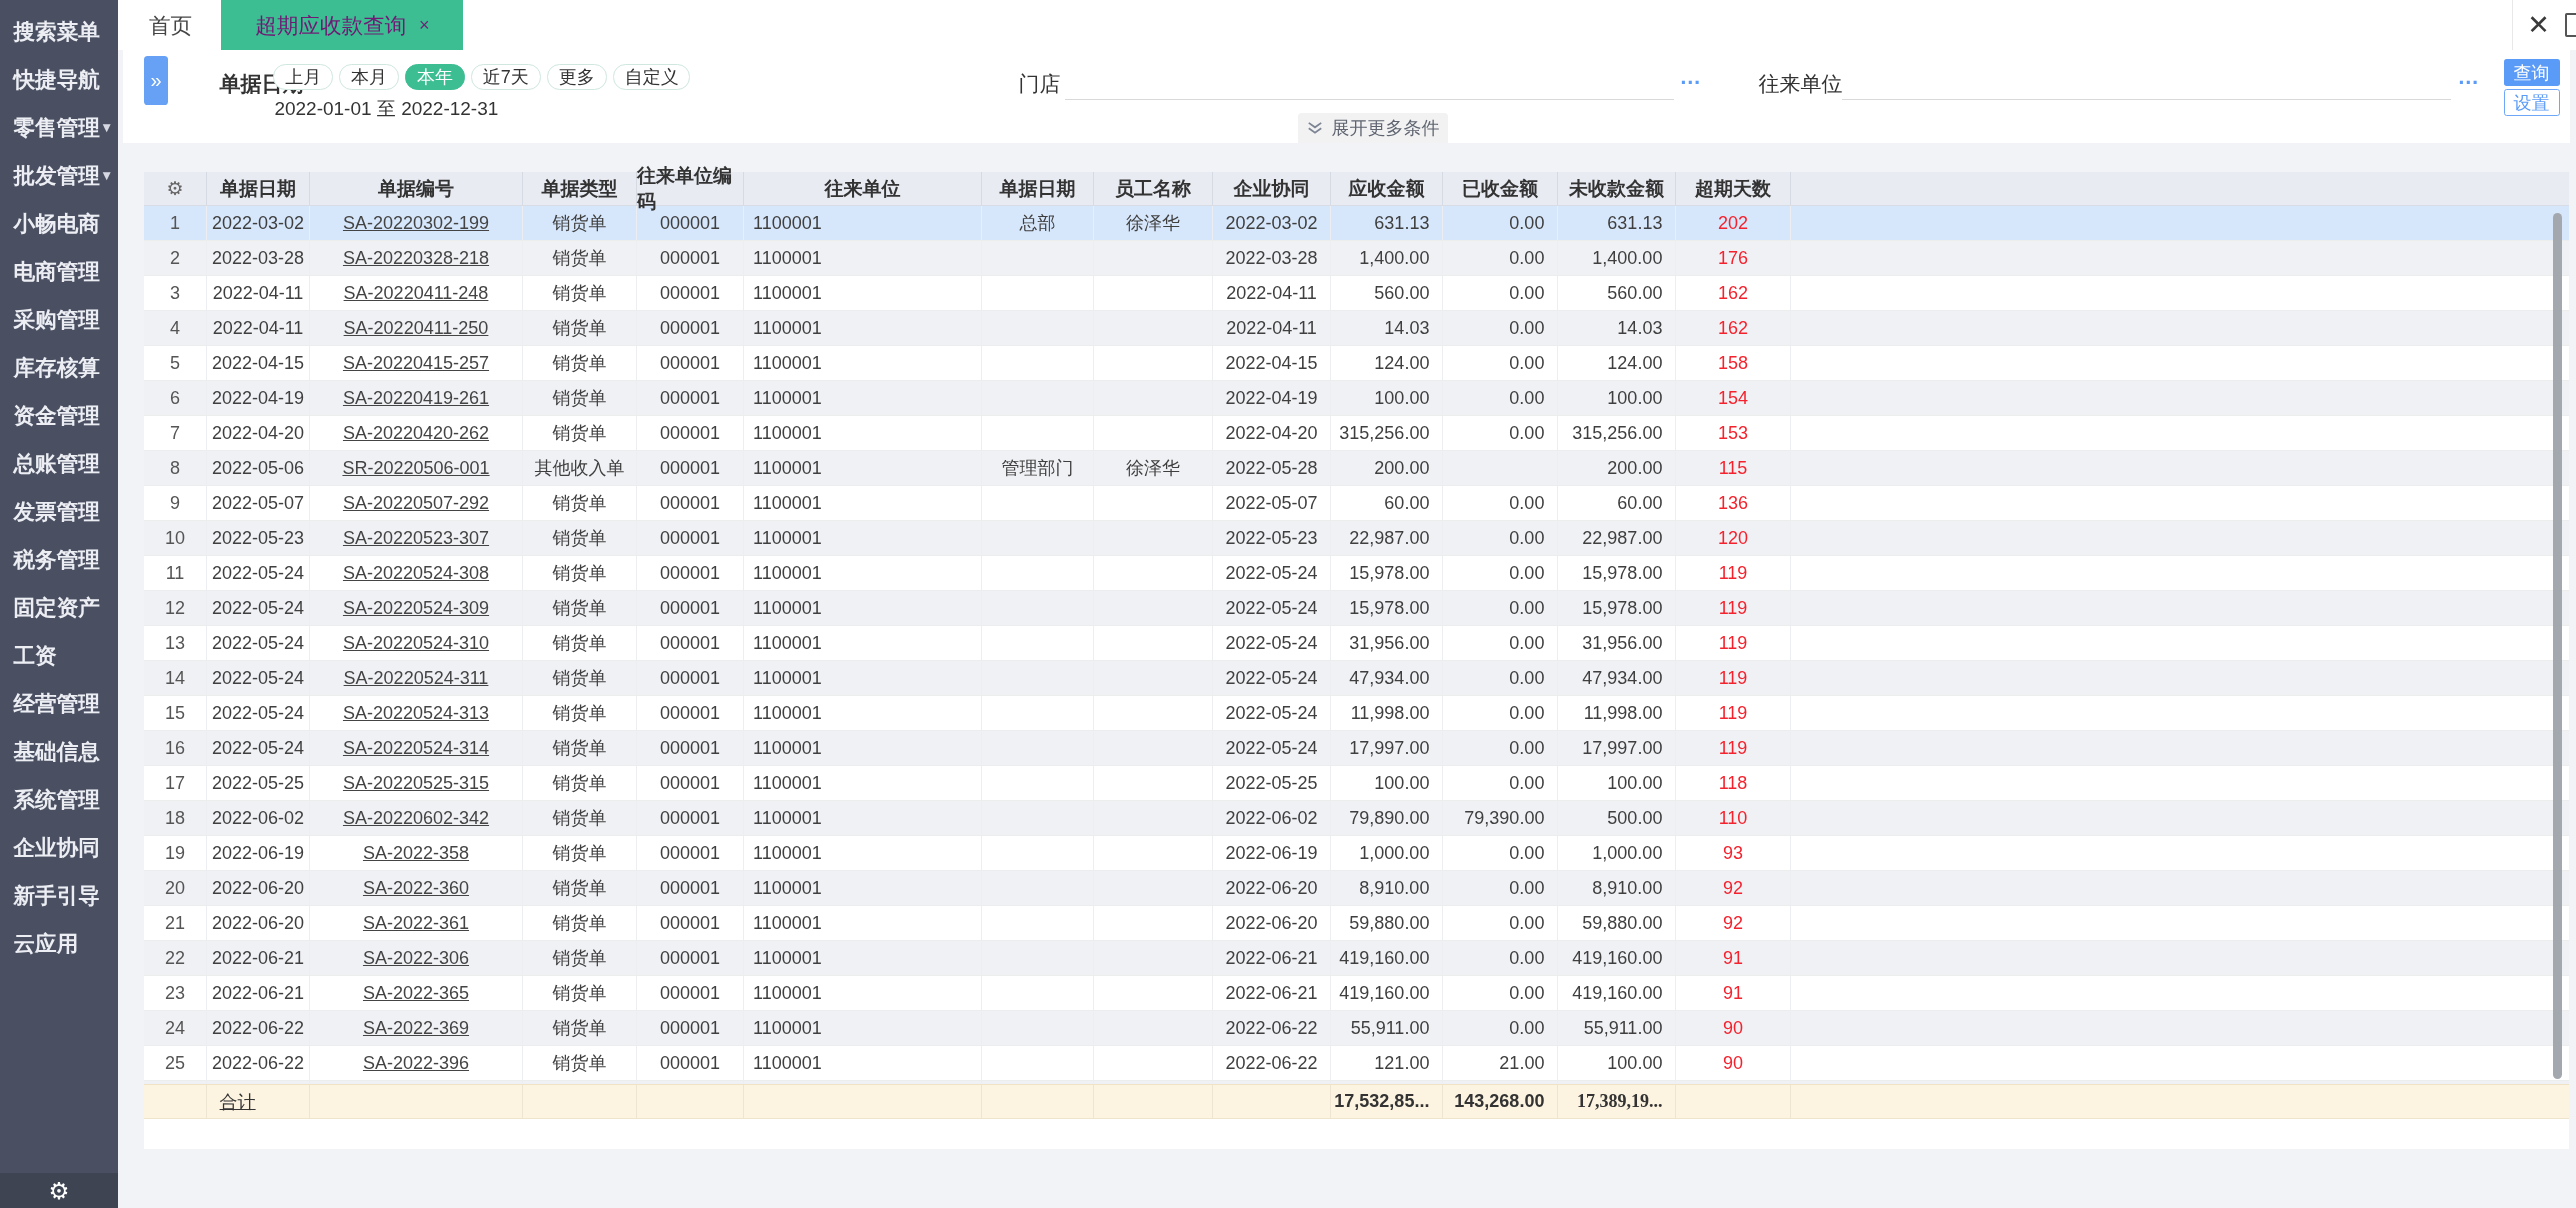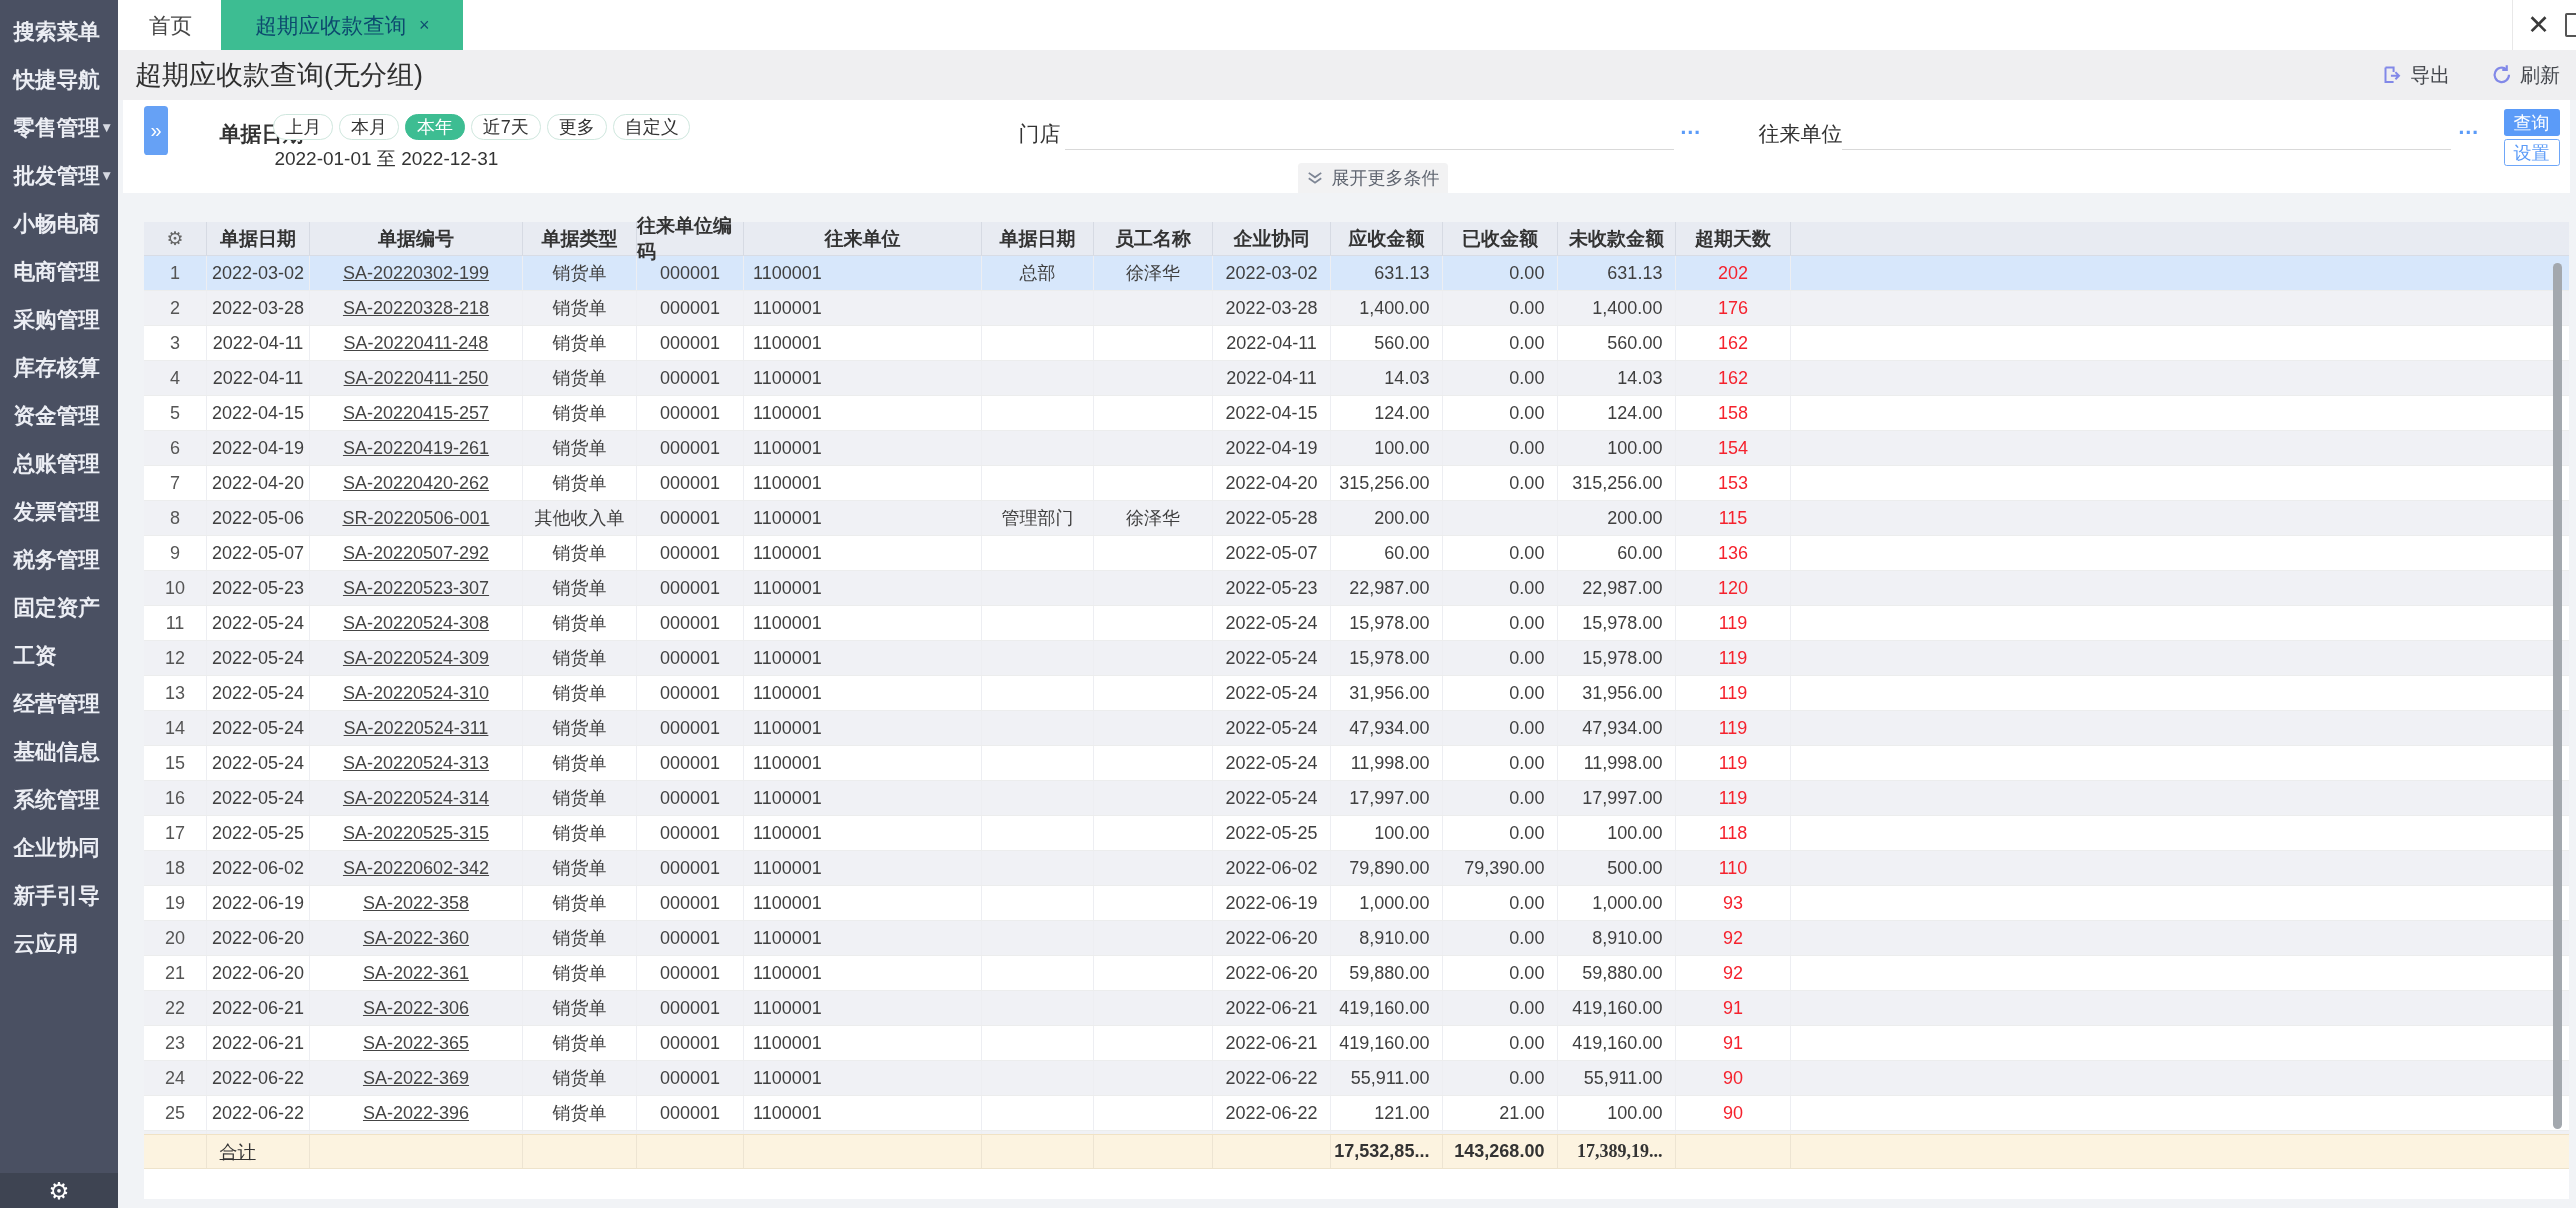--- a/index.html
+++ b/index.html
@@ -11,21 +11,21 @@
   .side-item{height:48px;display:flex;align-items:center;padding:0 9px 0 13.5px;
              color:#eceef4;font-size:21.6px;font-weight:600;cursor:pointer;white-space:nowrap;}
   .side-item .caret{margin-left:auto;font-size:13.5px;color:#d6d9e2;}
   .side-bottom{position:absolute;left:0;top:1173px;width:118px;height:36px;background:#3e4452;
                display:flex;align-items:center;justify-content:center;color:#fff;font-size:23.4px;}
   
   .main{position:absolute;left:118px;top:0;right:0;bottom:0;display:flex;flex-direction:column;}
   
   .tabbar{position:relative;height:50px;background:#ffffff;display:flex;align-items:stretch;flex:0 0 auto;}
   .tab-home{display:flex;align-items:center;padding:0 29px 0 31px;font-size:21.6px;color:#454545;cursor:pointer;}
-  .tab-active{display:flex;align-items:center;gap:12.6px;background:#3dbd92;color:#0c4a6e;
+  .tab-active{display:flex;align-items:center;gap:12.6px;background:#3dbd92;color:#701a75;
               padding:0 34px;font-size:21.6px;cursor:pointer;}
   .tab-active .tab-close{font-size:18px;opacity:.95;cursor:pointer;}
   .tab-right{position:absolute;right:0;top:0;height:50px;display:flex;align-items:center;}
   .tab-divider{width:0.9px;height:50px;background:#e8e8e8;}
   .win-close{width:52px;text-align:center;font-size:27px;color:#3a3a3a;font-weight:300;cursor:pointer;}
   .corner-glyph{width:20px;height:20px;border:2.7px solid #555;margin-right:-12.6px;border-radius:1.8px;}
   
   .titlebar{position:relative;height:50px;background:#efeff1;display:flex;align-items:center;flex:0 0 auto;}
   .page-title{margin-left:17px;font-size:27px;color:#2f2f2f;}
   .title-actions{position:absolute;right:16px;display:flex;align-items:center;gap:41px;}
@@ -170,39 +170,20 @@
         <span>超期应收款查询</span>
         <span class="tab-close">×</span>
       </div>
       <div class="tab-right">
         <div class="tab-divider"></div>
         <div class="win-close">✕</div>
         <div class="corner-glyph"></div>
       </div>
     </div>
 
-    <div class="titlebar">
-      <div class="page-title">超期应收款查询(无分组)</div>
-      <div class="title-actions">
-        <div class="t-act">
-          <svg width="21.6" height="21.6" viewBox="0 0 24 24">
-            <path d="M5 4 h9 v5 M14 20 H5 V4" fill="none" stroke="#8188e8" stroke-width="2.2"></path>
-            <path d="M11 13 h9 m-4 -4 l4 4 l-4 4" fill="none" stroke="#8188e8" stroke-width="2.2"></path>
-          </svg>
-          <span>导出</span>
-        </div>
-        <div class="t-act">
-          <svg width="21.6" height="21.6" viewBox="0 0 24 24">
-            <path d="M20 12 a8 8 0 1 1 -3 -6.2" fill="none" stroke="#8188e8" stroke-width="2.4"></path>
-            <path d="M17.5 1.5 l0 5 l-5 0" fill="none" stroke="#8188e8" stroke-width="2.4"></path>
-          </svg>
-          <span>刷新</span>
-        </div>
-      </div>
-    </div>
 
     <div class="content">
 
       <section class="filter-card">
         <div class="expand-filters">»</div>
 
         <div class="f-label lbl-date">单据日期</div>
         <div class="pills" id="date-pills">
             <div class="pill">上月</div>
             <div class="pill">本月</div>

